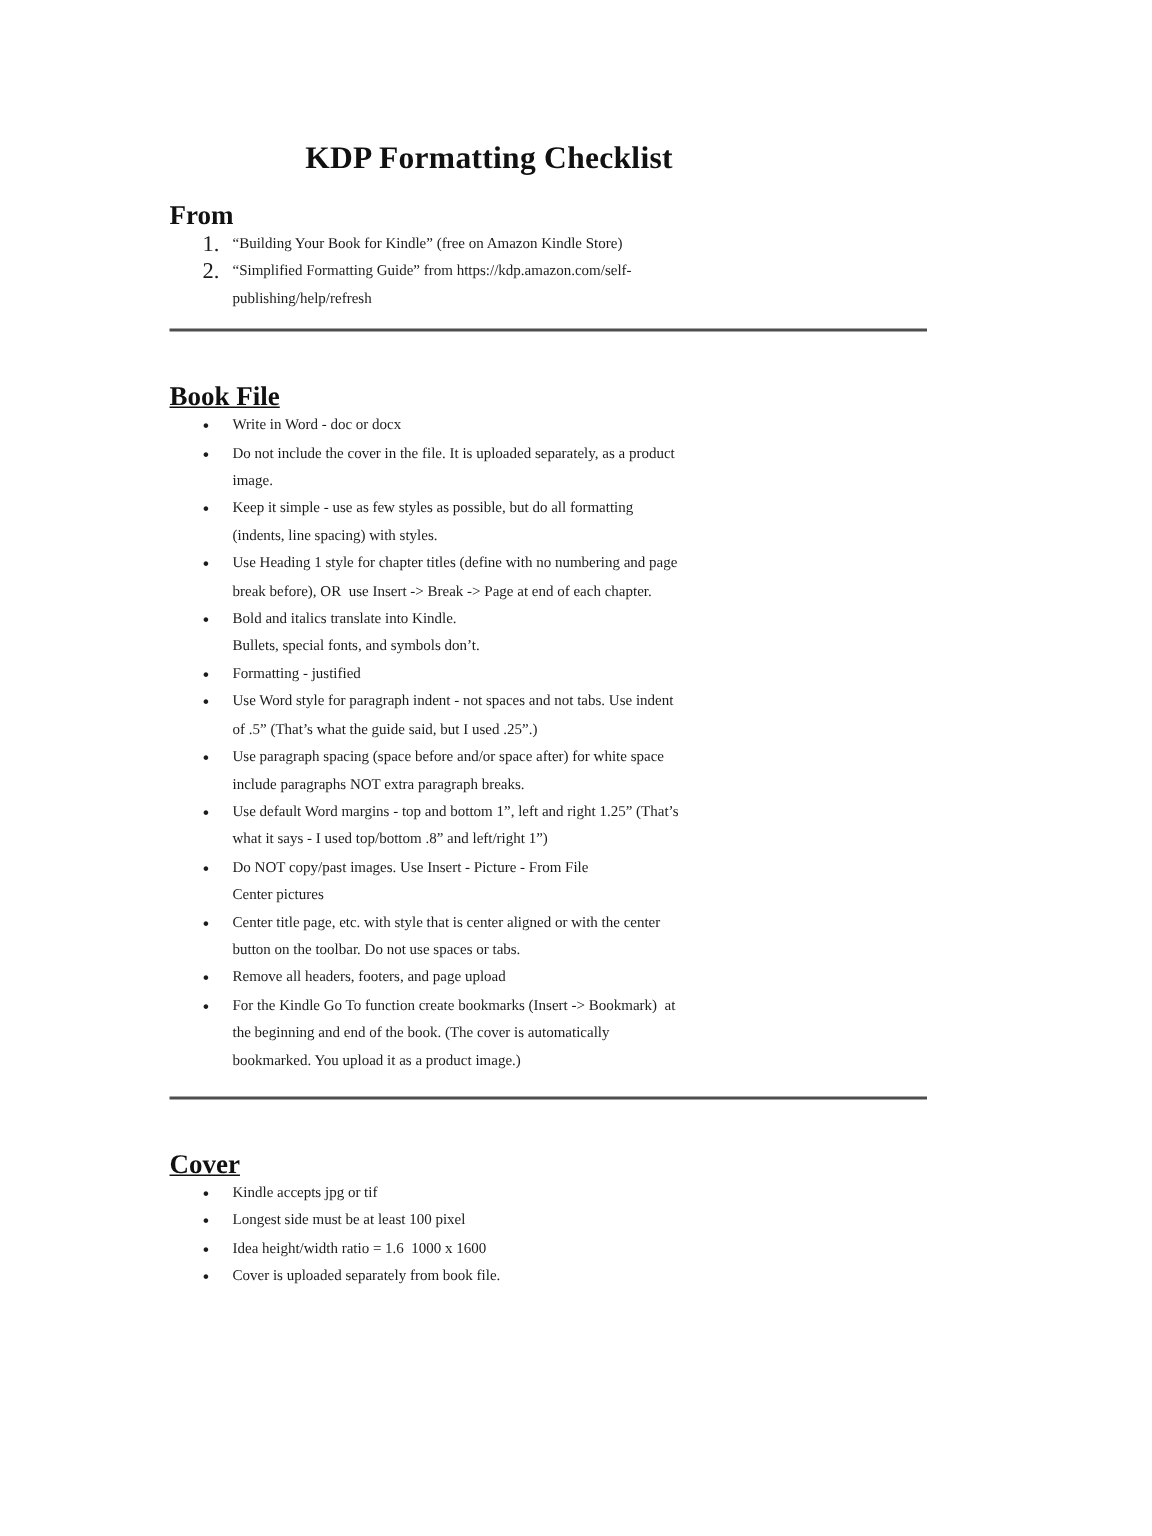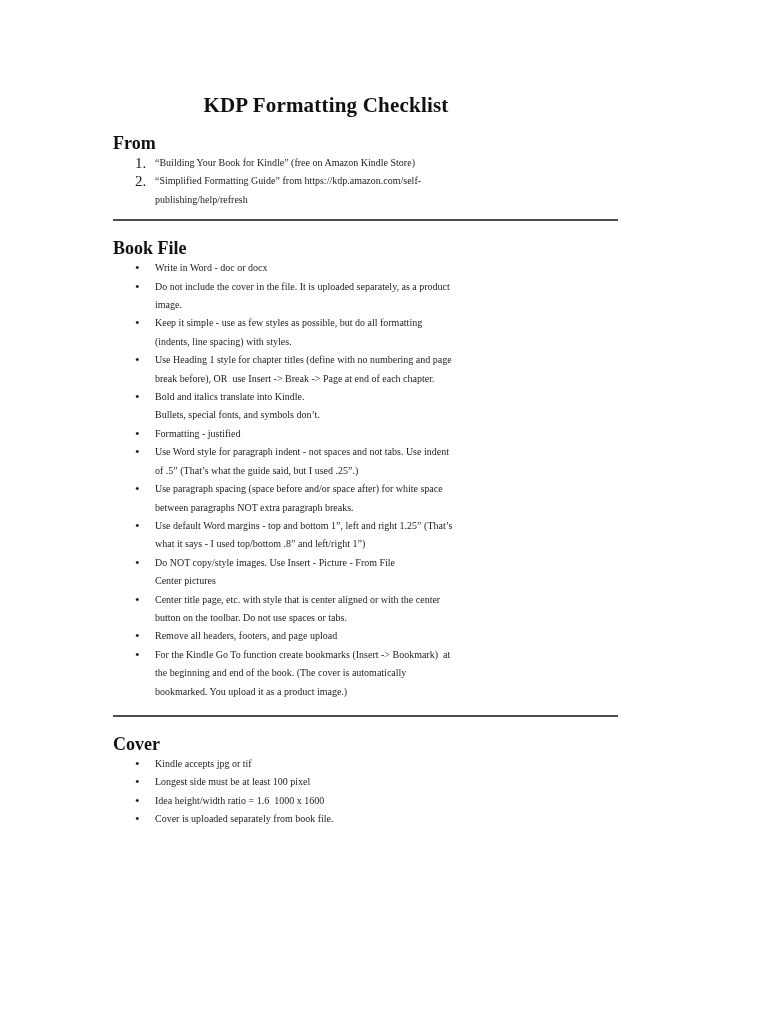--- a/index.html
+++ b/index.html
@@ -36,21 +36,22 @@
     padding-right: 46px;
   }
   .section-heading {
     margin: 0;
     font-size: 18px;
     font-weight: 700;
     line-height: 22px;
     color: #111111;
   }
   .section-heading.after-divider {
-    margin-top: 16px;
+    margin-top: 32px;
+    text-decoration: underline;
   }
   .list {
     margin: 0 0 0 22px;
     padding: 0;
   }
   .row {
     display: flex;
     align-items: flex-start;
   }
   .marker {
@@ -137,30 +138,30 @@
           <span class="text">Formatting - justified</span>
         </div>
         <div class="row">
           <span class="marker bullet">•</span>
           <span class="text">Use Word style for paragraph indent - not spaces and not tabs. Use indent
 of .5” (That’s what the guide said, but I used .25”.)</span>
         </div>
         <div class="row">
           <span class="marker bullet">•</span>
           <span class="text">Use paragraph spacing (space before and/or space after) for white space
-between paragraphs NOT extra paragraph breaks.</span>
+include paragraphs NOT extra paragraph breaks.</span>
         </div>
         <div class="row">
           <span class="marker bullet">•</span>
           <span class="text">Use default Word margins - top and bottom 1”, left and right 1.25” (That’s
 what it says - I used top/bottom .8” and left/right 1”)</span>
         </div>
         <div class="row">
           <span class="marker bullet">•</span>
-          <span class="text">Do NOT copy/style images. Use Insert - Picture - From File
+          <span class="text">Do NOT copy/past images. Use Insert - Picture - From File
 Center pictures</span>
         </div>
         <div class="row">
           <span class="marker bullet">•</span>
           <span class="text">Center title page, etc. with style that is center aligned or with the center
 button on the toolbar. Do not use spaces or tabs.</span>
         </div>
         <div class="row">
           <span class="marker bullet">•</span>
           <span class="text">Remove all headers, footers, and page upload</span>

